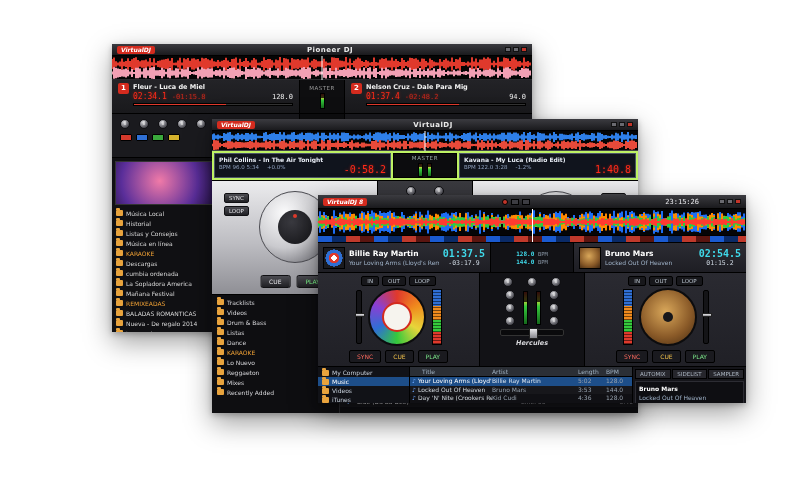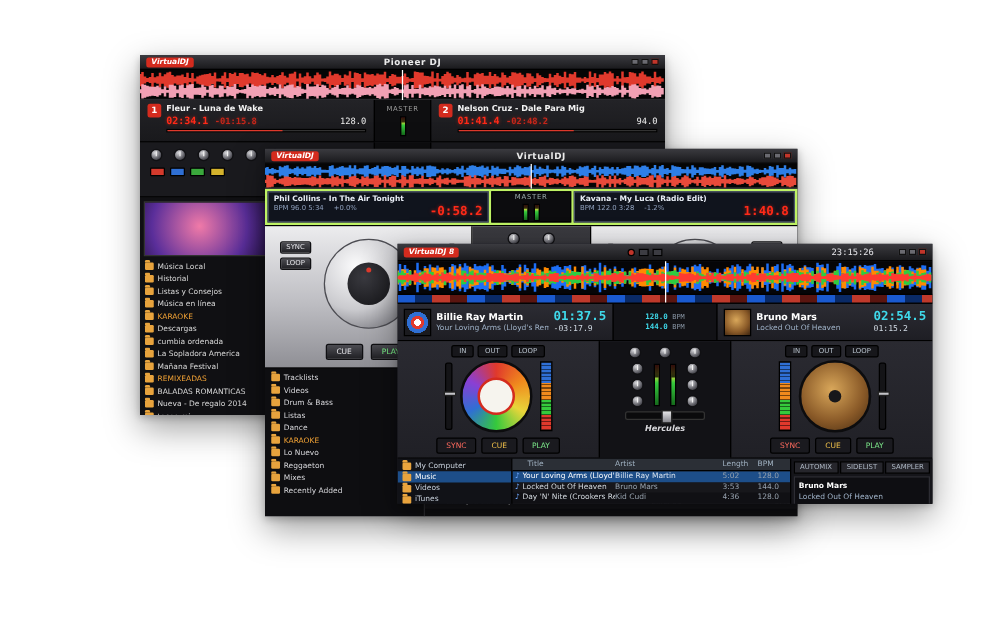--- a/index.html
+++ b/index.html
@@ -5,21 +5,21 @@
   *{margin:0;padding:0;box-sizing:border-box;}
   html,body{width:800px;height:500px;}
   body{background:#ffffff;font-family:"DejaVu Sans",sans-serif;position:relative;overflow:hidden;}
   .window{position:absolute;box-shadow:0 10px 26px rgba(0,0,0,.38),0 2px 6px rgba(0,0,0,.25);background:#1b1b1e;overflow:hidden;}
   .tbar{display:flex;align-items:center;gap:20px;padding:0 5px;background:linear-gradient(#3b3b40,#1a1a1d);border-bottom:1px solid #000;}
   .vdj-logo{background:#d42b1e;color:#fff;font-style:italic;font-weight:bold;font-size:6px;line-height:8px;padding:0 4px;border-radius:2px;flex:none;}
   .tbar-title{color:#eaeaea;font-size:7px;font-weight:bold;flex:1;text-align:center;letter-spacing:.5px;white-space:nowrap;overflow:hidden;}
   .win-dots{display:flex;gap:2px;flex:none;}
   .win-dots i{width:6px;height:5px;background:#6a6a70;border:1px solid #111;display:block;}
   .win-dots i.red{background:#c2352a;}
-  .seg7{font-family:"DejaVu Sans Mono",monospace;font-weight:bold;color:#ff2a18;text-shadow:0 0 3px rgba(255,42,24,.55);}
+  .seg7{font-family:"DejaVu Sans Mono",monospace;font-weight:normal;color:#ff2a18;text-shadow:0 0 3px rgba(255,42,24,.55);}
   .knob{width:10px;height:10px;border-radius:50%;background:radial-gradient(circle at 35% 30%,#d6d6da,#55555c 65%,#26262b);position:relative;flex:none;border:1px solid #101013;}
   .knob::after{content:"";position:absolute;left:50%;top:1px;width:1px;height:4px;background:#f2f2f2;transform:translateX(-50%);}
   .vu{width:5px;height:40px;border:1px solid #000;background:linear-gradient(180deg,#e23b2e 0%,#e8d53a 22%,#35c93c 45%,#156a1c 100%);position:relative;flex:none;}
   .vu::before{content:"";position:absolute;left:0;top:0;right:0;height:30%;background:rgba(0,0,0,.78);}
   .fico{width:7px;height:6px;background:#e8a33d;border-radius:1px;position:relative;flex:none;}
   .fico::before{content:"";position:absolute;top:-2px;left:0;width:4px;height:2px;background:#e8a33d;border-radius:1px 1px 0 0;}
   .note{font-size:6px;line-height:6px;color:#6fa8ff;flex:none;width:8px;text-align:center;}
 
   
   .w1{left:112px;top:44px;width:420px;height:288px;background:#141416;}
@@ -114,21 +114,21 @@
   .w3-beats{position:absolute;left:0;right:0;bottom:0;height:7px;background:repeating-linear-gradient(90deg,#1a5ad0 0 14px,#0a2a66 14px 28px,#c0392b 28px 42px,#5a1510 42px 56px);border-top:1px solid #000;}
   .w3-centerline{position:absolute;left:50%;top:0;bottom:0;width:1px;background:#fff;z-index:2;}
   .w3-info{height:30px;display:flex;background:linear-gradient(#2c2c33,#1e1e24);border-bottom:1px solid #000;}
   .w3-side{flex:1;display:flex;gap:4px;padding:3px 5px;min-width:0;align-items:center;}
   .w3-art{width:22px;height:22px;border:1px solid #000;flex:none;}
   .w3-art.a1{background:radial-gradient(circle at 50% 50%,#fff 18%,#e0392c 19% 36%,#2f6fd4 37% 60%,#1a1a1e 61%);}
   .w3-art.a2{background:radial-gradient(circle at 45% 40%,#d9a75a,#8a5a28 60%,#3c2410);}
   .w3-meta{flex:1;min-width:0;}
   .w3-artist{color:#fff;font-size:7.5px;font-weight:bold;white-space:nowrap;overflow:hidden;}
   .w3-tname{color:#9fb2c8;font-size:6px;white-space:nowrap;overflow:hidden;margin-top:1px;}
-  .w3-timecol{text-align:left;flex:none;}
+  .w3-timecol{text-align:center;flex:none;}
   .w3-elapsed{color:#3fd9ea;font-family:"DejaVu Sans Mono",monospace;font-weight:bold;font-size:10px;}
   .w3-remain{color:#cfd8e2;font-family:"DejaVu Sans Mono",monospace;font-size:6.5px;}
   .w3-ctr{width:84px;background:#121216;border-left:1px solid #000;border-right:1px solid #000;display:flex;flex-direction:column;align-items:center;justify-content:center;gap:1px;flex:none;}
   .w3-bpmchip{color:#3fd9ea;font-size:6px;font-family:"DejaVu Sans Mono",monospace;}
   .w3-bpmchip em{font-style:normal;color:#8a97a6;font-size:5.5px;}
   .w3-decks{height:94px;display:flex;background:linear-gradient(#2a2a31,#202026);border-bottom:1px solid #000;}
   .w3-deck{flex:1;display:flex;flex-direction:column;align-items:center;padding:3px 0 2px;min-width:0;}
   .w3-loops{display:flex;gap:3px;height:10px;}
   .w3-loopbtn{background:#17171b;border:1px solid #000;color:#b8c2cc;font-size:5.5px;line-height:8px;padding:0 5px;border-radius:2px;}
   .w3-platterwrap{display:flex;align-items:center;gap:6px;height:62px;}
@@ -195,41 +195,41 @@
     <svg width="420" height="24">
       <path fill="none" stroke="#e0392c" stroke-width="2" d="M0 3.1V12.9M2 1.6V14.4M4 5.2V10.8M6 6.4V9.6M8 5.6V10.4M10 2.4V13.6M12 5.8V10.2M14 5.0V11.0M16 2.2V13.8M18 5.0V11.0M20 3.3V12.7M22 1.9V14.1M24 1.3V14.7M26 3.9V12.1M28 5.2V10.8M30 4.3V11.7M32 4.3V11.7M34 3.5V12.5M36 5.5V10.5M38 2.1V13.9M40 6.3V9.7M42 2.3V13.7M44 6.8V9.2M46 5.1V10.9M48 4.4V11.6M50 3.8V12.2M52 3.4V12.6M54 3.1V12.9M56 2.6V13.4M58 4.8V11.2M60 2.0V14.0M62 6.8V9.2M64 6.6V9.4M66 4.6V11.4M68 1.8V14.2M70 6.5V9.5M72 2.3V13.7M74 3.2V12.8M76 1.9V14.1M78 4.8V11.2M80 2.4V13.6M82 2.3V13.7M84 3.4V12.6M86 3.0V13.0M88 5.2V10.8M90 1.7V14.3M92 2.4V13.6M94 2.1V13.9M96 3.2V12.8M98 4.2V11.8M100 2.5V13.5M102 5.3V10.7M104 5.8V10.2M106 4.0V12.0M108 5.7V10.3M110 4.7V11.3M112 4.0V12.0M114 1.7V14.3M116 4.5V11.5M118 5.9V10.1M120 2.9V13.1M122 2.7V13.3M124 1.4V14.6M126 6.8V9.2M128 2.7V13.3M130 5.9V10.1M132 4.9V11.1M134 2.0V14.0M136 5.0V11.0M138 6.6V9.4M140 4.2V11.8M142 2.0V14.0M144 3.5V12.5M146 6.8V9.2M148 6.5V9.5M150 5.1V10.9M152 1.2V14.8M154 4.1V11.9M156 2.9V13.1M158 2.9V13.1M160 4.2V11.8M162 6.4V9.6M164 3.5V12.5M166 4.3V11.7M168 1.0V15.0M170 6.4V9.6M172 1.9V14.1M174 2.4V13.6M176 3.2V12.8M178 6.5V9.5M180 1.9V14.1M182 3.3V12.7M184 3.6V12.4M186 3.1V12.9M188 4.3V11.7M190 2.8V13.2M192 3.5V12.5M194 3.6V12.4M196 1.4V14.6M198 6.5V9.5M200 4.8V11.2M202 3.1V12.9M204 3.7V12.3M206 5.3V10.7M208 5.3V10.7M210 4.7V11.3M212 2.7V13.3M214 5.5V10.5M216 6.7V9.3M218 6.4V9.6M220 1.2V14.8M222 1.5V14.5M224 1.9V14.1M226 1.9V14.1M228 4.5V11.5M230 4.8V11.2M232 5.2V10.8M234 1.1V14.9M236 6.6V9.4M238 2.4V13.6M240 6.9V9.1M242 4.7V11.3M244 3.2V12.8M246 1.4V14.6M248 2.6V13.4M250 5.0V11.0M252 6.1V9.9M254 3.9V12.1M256 5.3V10.7M258 6.5V9.5M260 6.1V9.9M262 1.6V14.4M264 6.0V10.0M266 6.6V9.4M268 3.4V12.6M270 2.2V13.8M272 2.9V13.1M274 2.3V13.7M276 4.6V11.4M278 4.6V11.4M280 1.6V14.4M282 4.7V11.3M284 3.1V12.9M286 5.0V11.0M288 6.0V10.0M290 2.0V14.0M292 3.9V12.1M294 5.9V10.1M296 4.7V11.3M298 1.8V14.2M300 2.0V14.0M302 2.8V13.2M304 2.2V13.8M306 3.8V12.2M308 5.7V10.3M310 2.6V13.4M312 2.8V13.2M314 5.0V11.0M316 6.5V9.5M318 2.5V13.5M320 4.1V11.9M322 5.5V10.5M324 6.3V9.7M326 6.5V9.5M328 2.9V13.1M330 5.8V10.2M332 3.9V12.1M334 2.4V13.6M336 4.6V11.4M338 5.5V10.5M340 1.4V14.6M342 5.9V10.1M344 3.0V13.0M346 3.4V12.6M348 1.5V14.5M350 5.9V10.1M352 5.9V10.1M354 6.8V9.2M356 5.6V10.4M358 6.5V9.5M360 1.2V14.8M362 5.6V10.4M364 2.5V13.5M366 6.3V9.7M368 3.5V12.5M370 3.6V12.4M372 1.6V14.4M374 2.7V13.3M376 1.2V14.8M378 2.5V13.5M380 6.8V9.2M382 4.7V11.3M384 6.7V9.3M386 1.2V14.8M388 5.8V10.2M390 5.5V10.5M392 1.5V14.5M394 2.0V14.0M396 2.5V13.5M398 5.1V10.9M400 2.6V13.4M402 1.2V14.8M404 3.6V12.4M406 5.2V10.8M408 5.1V10.9M410 6.4V9.6M412 1.4V14.6M414 5.7V10.3M416 5.1V10.9M418 6.6V9.4"></path>
       <path fill="none" stroke="#f2a0b4" stroke-width="2" d="M0 15.4V18.6M2 11.3V22.7M4 11.8V22.2M6 12.6V21.4M8 13.1V20.9M10 13.4V20.6M12 13.3V20.7M14 12.6V21.4M16 13.8V20.2M18 15.4V18.6M20 12.9V21.1M22 15.9V18.1M24 11.8V22.2M26 11.8V22.2M28 12.5V21.5M30 15.5V18.5M32 12.2V21.8M34 11.7V22.3M36 14.3V19.7M38 12.1V21.9M40 11.3V22.7M42 11.1V22.9M44 14.3V19.7M46 14.2V19.8M48 14.0V20.0M50 11.8V22.2M52 13.4V20.6M54 15.8V18.2M56 12.6V21.4M58 11.8V22.2M60 14.3V19.7M62 14.5V19.5M64 12.3V21.7M66 12.6V21.4M68 15.4V18.6M70 12.8V21.2M72 13.6V20.4M74 13.2V20.8M76 11.2V22.8M78 15.1V18.9M80 15.9V18.1M82 15.5V18.5M84 15.1V18.9M86 11.5V22.5M88 13.5V20.5M90 11.5V22.5M92 12.7V21.3M94 13.2V20.8M96 12.3V21.7M98 12.6V21.4M100 12.5V21.5M102 15.2V18.8M104 13.9V20.1M106 14.3V19.7M108 13.3V20.7M110 14.8V19.2M112 11.6V22.4M114 14.5V19.5M116 13.0V21.0M118 12.1V21.9M120 11.7V22.3M122 11.5V22.5M124 14.0V20.0M126 12.7V21.3M128 13.2V20.8M130 15.0V19.0M132 15.6V18.4M134 11.1V22.9M136 13.1V20.9M138 13.2V20.8M140 12.9V21.1M142 11.3V22.7M144 13.5V20.5M146 11.8V22.2M148 12.3V21.7M150 14.3V19.7M152 15.5V18.5M154 14.2V19.8M156 13.6V20.4M158 12.0V22.0M160 14.9V19.1M162 14.4V19.6M164 14.2V19.8M166 12.2V21.8M168 14.4V19.6M170 15.0V19.0M172 14.2V19.8M174 11.7V22.3M176 12.4V21.6M178 13.6V20.4M180 14.1V19.9M182 14.2V19.8M184 13.5V20.5M186 14.6V19.4M188 13.4V20.6M190 11.7V22.3M192 11.0V23.0M194 12.9V21.1M196 11.2V22.8M198 11.4V22.6M200 15.5V18.5M202 14.9V19.1M204 13.6V20.4M206 14.3V19.7M208 15.6V18.4M210 15.5V18.5M212 12.2V21.8M214 11.4V22.6M216 15.1V18.9M218 12.0V22.0M220 15.1V18.9M222 15.2V18.8M224 11.7V22.3M226 14.6V19.4M228 13.8V20.2M230 14.1V19.9M232 12.9V21.1M234 13.8V20.2M236 12.3V21.7M238 12.9V21.1M240 13.2V20.8M242 14.1V19.9M244 12.5V21.5M246 14.8V19.2M248 12.4V21.6M250 14.6V19.4M252 11.5V22.5M254 15.2V18.8M256 12.1V21.9M258 11.3V22.7M260 15.4V18.6M262 13.0V21.0M264 12.0V22.0M266 15.9V18.1M268 15.1V18.9M270 11.7V22.3M272 14.5V19.5M274 11.4V22.6M276 13.2V20.8M278 14.3V19.7M280 14.8V19.2M282 14.4V19.6M284 13.1V20.9M286 13.2V20.8M288 13.3V20.7M290 13.9V20.1M292 14.5V19.5M294 12.7V21.3M296 14.5V19.5M298 11.7V22.3M300 15.7V18.3M302 13.0V21.0M304 12.7V21.3M306 15.0V19.0M308 12.1V21.9M310 15.3V18.7M312 13.6V20.4M314 14.9V19.1M316 12.5V21.5M318 14.5V19.5M320 14.2V19.8M322 12.2V21.8M324 15.5V18.5M326 13.0V21.0M328 12.4V21.6M330 14.6V19.4M332 14.1V19.9M334 15.9V18.1M336 14.7V19.3M338 15.5V18.5M340 15.6V18.4M342 13.7V20.3M344 15.2V18.8M346 14.6V19.4M348 14.5V19.5M350 15.9V18.1M352 15.6V18.4M354 15.0V19.0M356 15.7V18.3M358 11.7V22.3M360 13.2V20.8M362 12.5V21.5M364 15.6V18.4M366 11.9V22.1M368 14.1V19.9M370 15.5V18.5M372 14.2V19.8M374 13.5V20.5M376 14.0V20.0M378 12.8V21.2M380 13.6V20.4M382 14.3V19.7M384 15.8V18.2M386 12.3V21.7M388 14.2V19.8M390 15.9V18.1M392 12.6V21.4M394 11.5V22.5M396 11.3V22.7M398 12.4V21.6M400 14.3V19.7M402 14.7V19.3M404 14.5V19.5M406 15.5V18.5M408 14.1V19.9M410 11.9V22.1M412 12.9V21.1M414 12.3V21.7M416 12.5V21.5M418 14.4V19.6"></path>
       <line x1="210" y1="0" x2="210" y2="24" stroke="#ffffff"></line>
     </svg>
   </div>
   <div class="w1-deckinfo">
     <div class="w1-deck">
       <span class="w1-num">1</span>
       <div class="w1-deckmain">
-        <div class="w1-title">Fleur - Luna de Wake</div>
+        <div class="w1-title">Fleur - Luca de Miel</div>
         <div class="w1-times">
           <span class="seg7">02:34.1</span>
           <span class="seg7 dim">-01:15.8</span>
           <span class="w1-bpm">128.0</span>
         </div>
         <div class="w1-progress">
             <i></i>
           </div>
       </div>
     </div>
     <div class="w1-master">
       <span>MASTER</span>
       <div class="vu"></div>
     </div>
     <div class="w1-deck">
       <span class="w1-num">2</span>
       <div class="w1-deckmain">
         <div class="w1-title">Nelson Cruz - Dale Para Mig</div>
         <div class="w1-times">
-          <span class="seg7">01:41.4</span>
+          <span class="seg7">01:37.4</span>
           <span class="seg7 dim">-02:48.2</span>
           <span class="w1-bpm">94.0</span>
         </div>
         <div class="w1-progress">
             <i></i>
           </div>
       </div>
     </div>
   </div>
   <div class="w1-fx">

